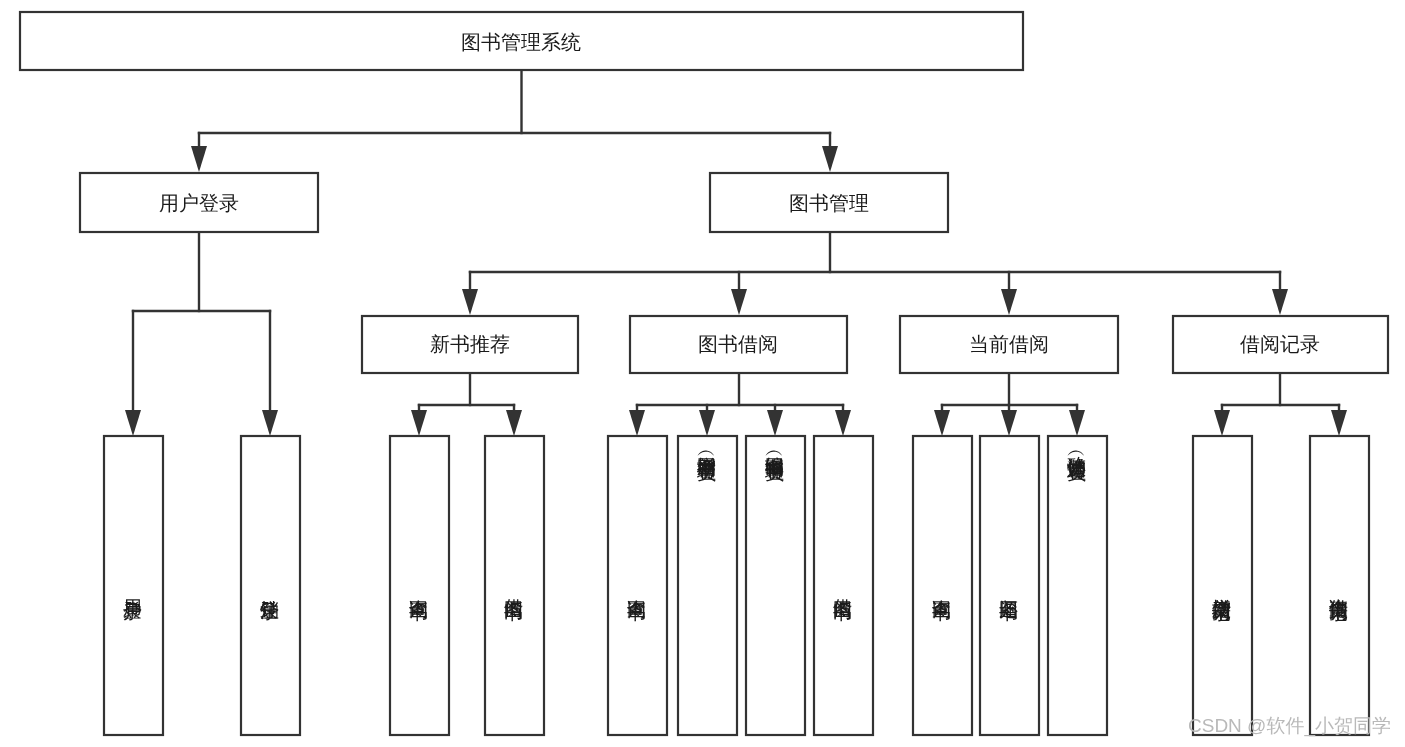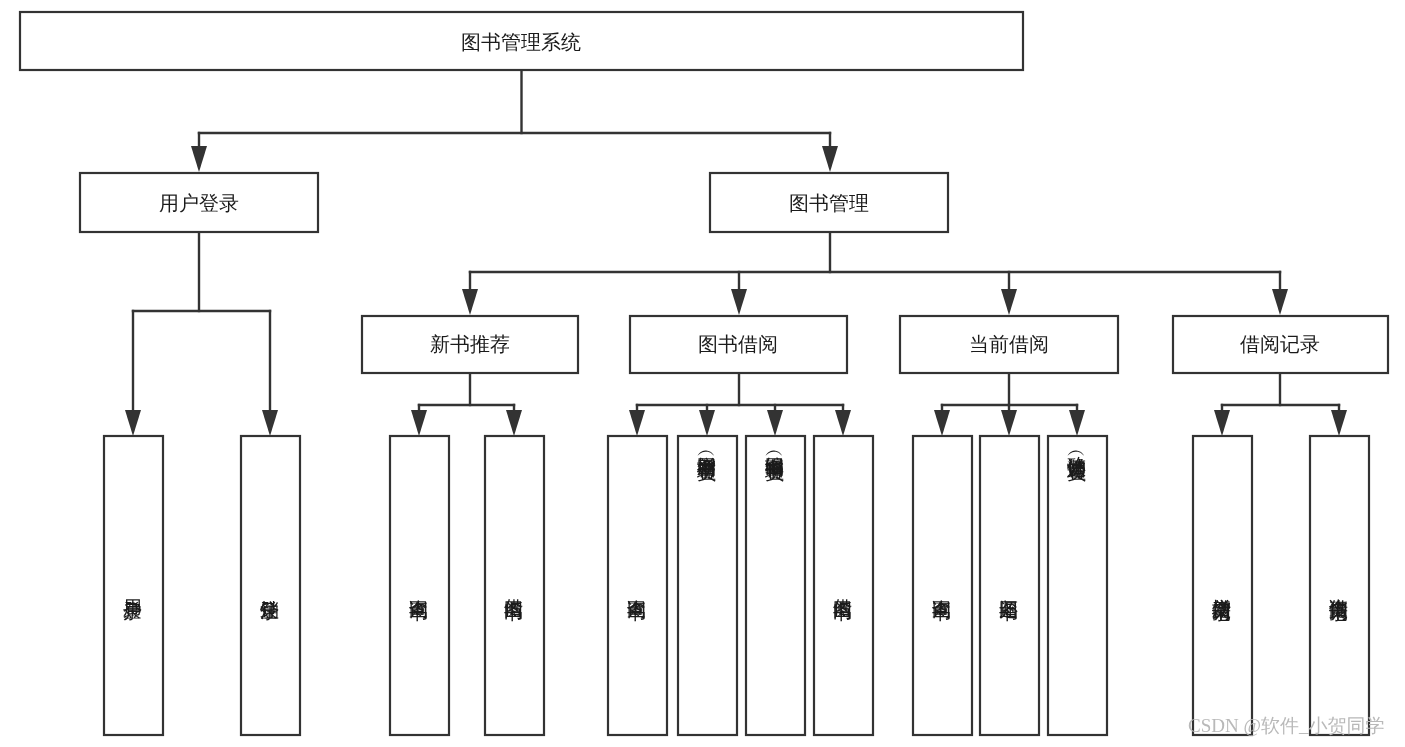--- a/index.html
+++ b/index.html
@@ -62,21 +62,21 @@
     justify-content: flex-start;
     align-items: center;
     white-space: nowrap;
     pointer-events: none;
   }
   .vlabel.center {
     justify-content: center;
   }
   .watermark {
     position: absolute;
-    font-family: Liberation Serif, serif;
+    font-family: Liberation Sans, sans-serif;
     font-size: 19px;
     color: #b9b9b9;
     white-space: nowrap;
     left: 1188px;
     top: 713px;
   }
 </style>
 </head>
 <body>
 

